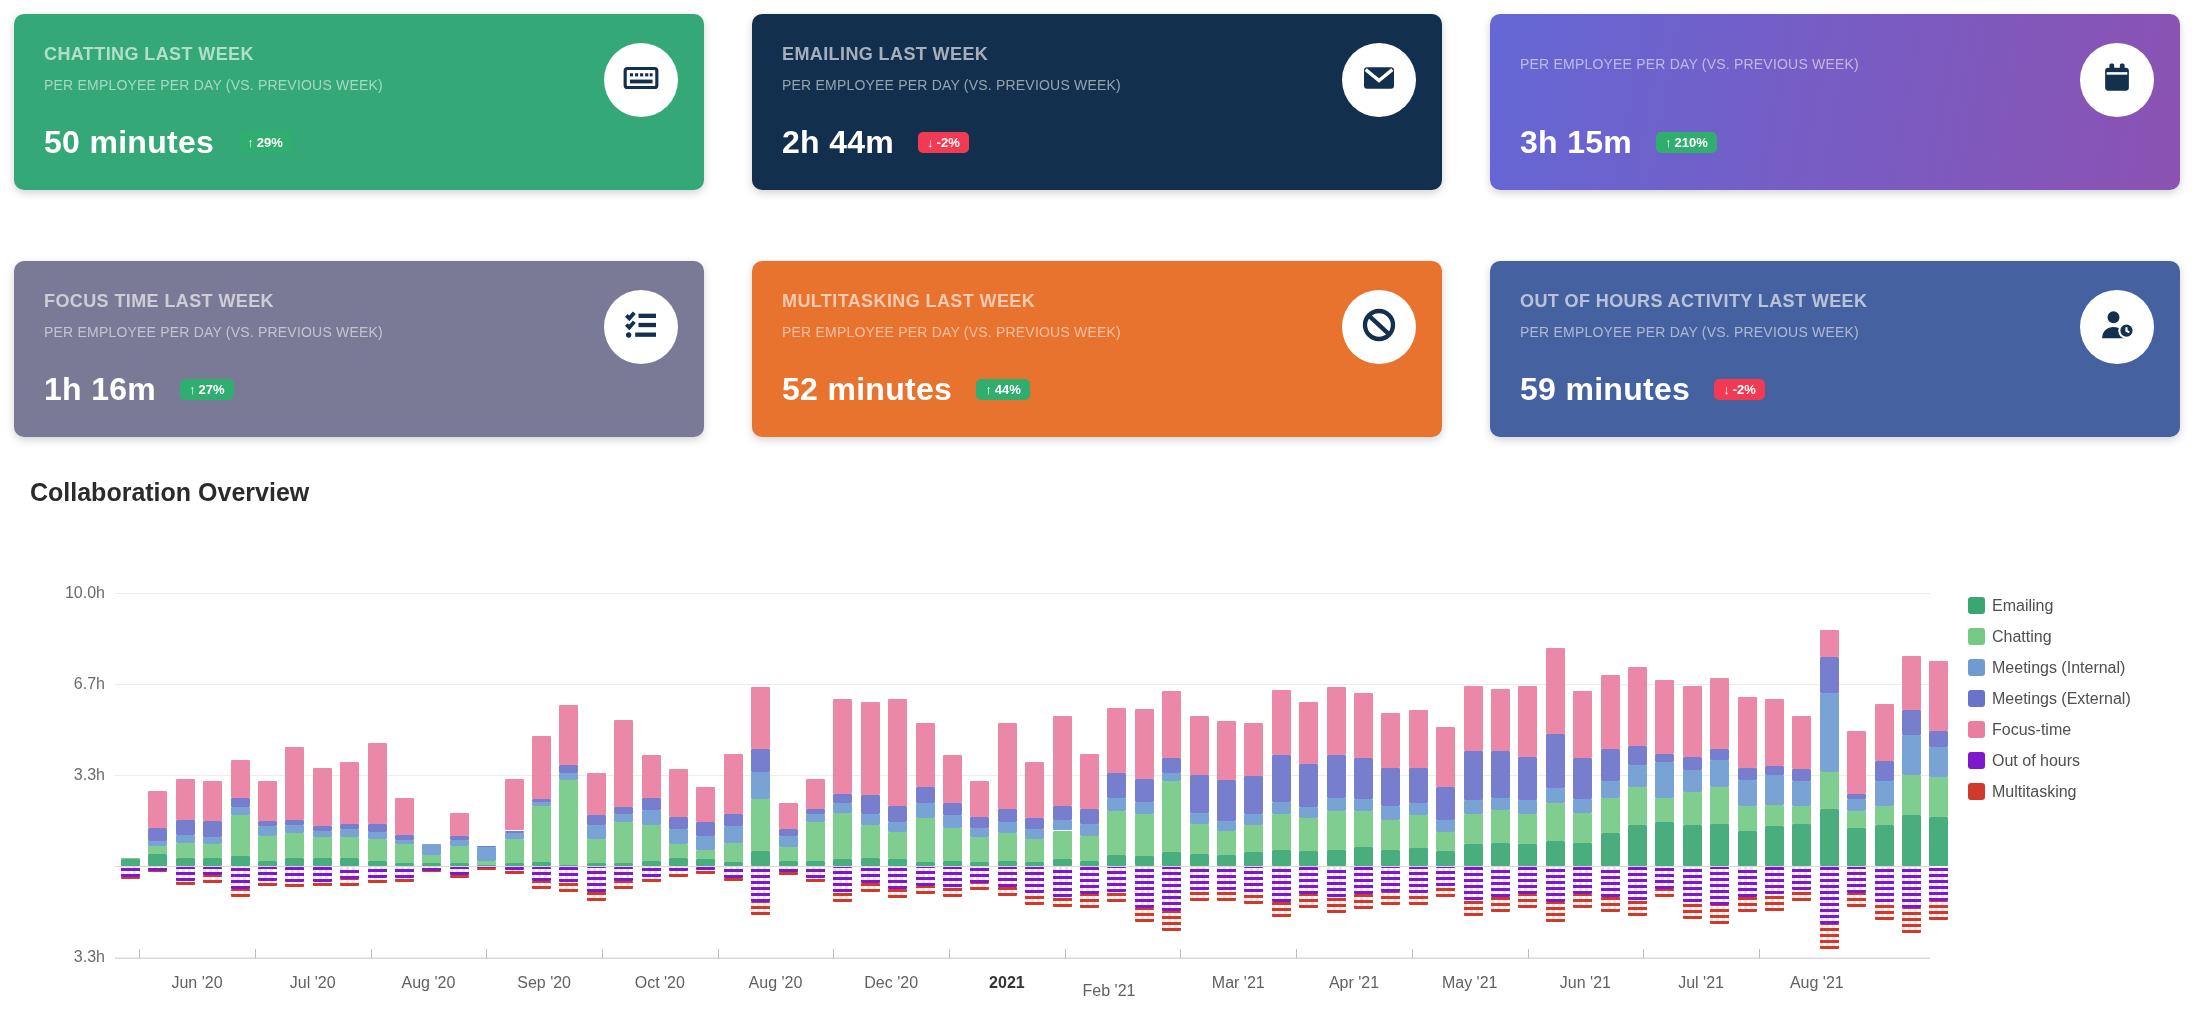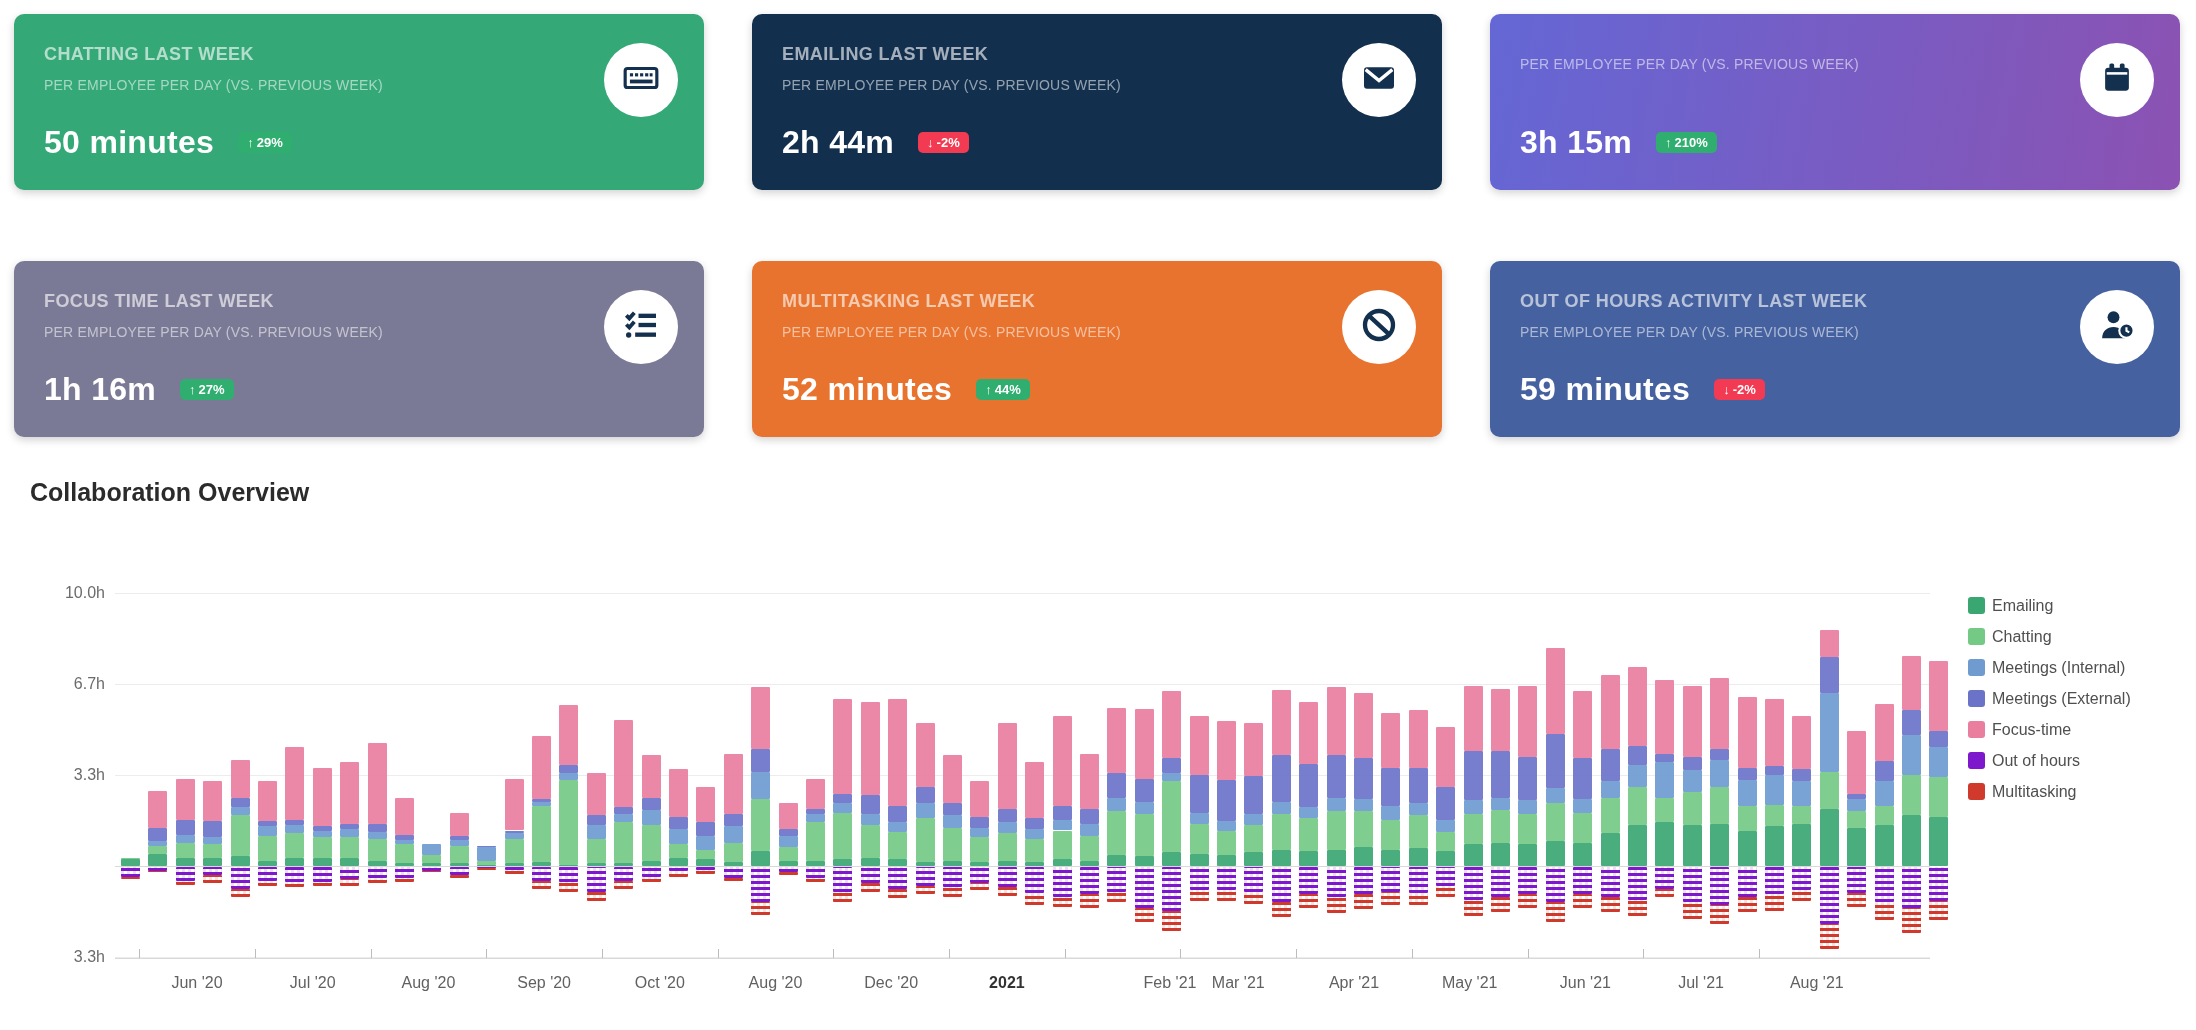--- a/index.html
+++ b/index.html
@@ -660,21 +660,21 @@
         <div class="xtick" style="left: 544.1px;">Sep '20</div>
         <div class="tickmark" style="left: 486.25px;"></div>
         <div class="xtick" style="left: 659.8px;">Oct '20</div>
         <div class="tickmark" style="left: 601.95px;"></div>
         <div class="xtick" style="left: 775.5px;">Aug '20</div>
         <div class="tickmark" style="left: 717.65px;"></div>
         <div class="xtick" style="left: 891.2px;">Dec '20</div>
         <div class="tickmark" style="left: 833.35px;"></div>
         <div class="xtick bold" style="left: 1006.9px;">2021</div>
         <div class="tickmark" style="left: 949.05px;"></div>
-        <div class="xtick" style="left: 1170px;">Feb '21</div>
+        <div class="xtick" style="left: 1109px; margin-top: 8px;">Feb '21</div>
         <div class="tickmark" style="left: 1064.75px;"></div>
         <div class="xtick" style="left: 1238.3px;">Mar '21</div>
         <div class="tickmark" style="left: 1180.45px;"></div>
         <div class="xtick" style="left: 1354px;">Apr '21</div>
         <div class="tickmark" style="left: 1296.15px;"></div>
         <div class="xtick" style="left: 1469.7px;">May '21</div>
         <div class="tickmark" style="left: 1411.85px;"></div>
         <div class="xtick" style="left: 1585.4px;">Jun '21</div>
         <div class="tickmark" style="left: 1527.55px;"></div>
         <div class="xtick" style="left: 1701.1px;">Jul '21</div>

